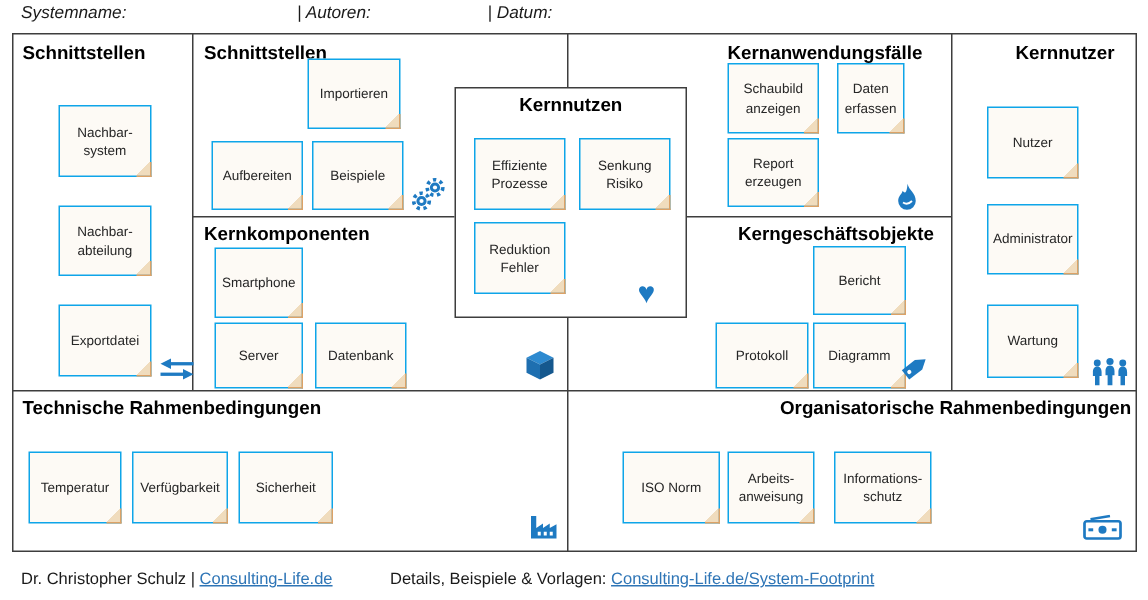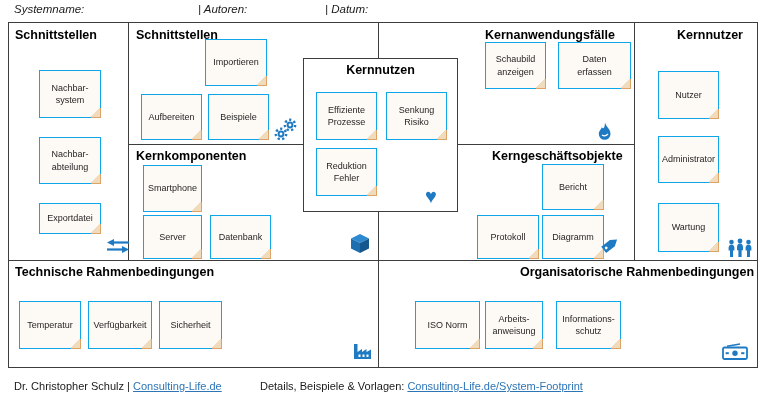--- a/index.html
+++ b/index.html
@@ -52,41 +52,43 @@
   <span class="title" style="left:492px;top:149px">Kerngeschäftsobjekte</span>
   <span class="title" style="left:677px;top:28px">Kernnutzer</span>
   <span class="title" style="left:303px;top:63px;width:155px;text-align:center;z-index:6">Kernnutzen</span>
   <span class="title" style="left:15px;top:265px">Technische Rahmenbedingungen</span>
   <span class="title" style="left:520px;top:265px">Organisatorische Rahmenbedingungen</span>
 
   <div class="note" style="left:39px;top:70px;width:62px;height:48px">Nachbar-
 system</div>
   <div class="note" style="left:39px;top:137px;width:62px;height:47px">Nachbar-
 abteilung</div>
-  <div class="note" style="left:39px;top:203px;width:62px;height:31px">Exportdatei</div>
+  <div class="note" style="left:39px;top:203px;width:62px;height:48px">Exportdatei</div>
 
   <div class="note" style="left:205px;top:39px;width:62px;height:47px">Importieren</div>
   <div class="note" style="left:141px;top:94px;width:61px;height:46px">Aufbereiten</div>
   <div class="note" style="left:208px;top:94px;width:61px;height:46px">Beispiele</div>
 
   <div class="note" style="left:143px;top:165px;width:59px;height:47px">Smartphone</div>
   <div class="note" style="left:143px;top:215px;width:59px;height:44px">Server</div>
   <div class="note" style="left:210px;top:215px;width:61px;height:44px">Datenbank</div>
 
   <div class="note" style="left:316px;top:92px;width:61px;height:48px;z-index:6">Effiziente
 Prozesse</div>
   <div class="note" style="left:386px;top:92px;width:61px;height:48px;z-index:6">Senkung
 Risiko</div>
   <div class="note" style="left:316px;top:148px;width:61px;height:48px;z-index:6">Reduktion
 Fehler</div>
 
   <div class="note" style="left:485px;top:42px;width:61px;height:47px">Schaubild
 anzeigen</div>
-  <div class="note" style="left:558px;top:42px;width:73px;height:47px">Daten
+  <div class="note" style="left:558px;top:42px;width:45px;height:47px">Daten
 erfassen</div>
+  <div class="note" style="left:485px;top:92px;width:61px;height:46px">Report
+erzeugen</div>
 
   <div class="note" style="left:542px;top:164px;width:62px;height:46px">Bericht</div>
   <div class="note" style="left:477px;top:215px;width:62px;height:44px">Protokoll</div>
   <div class="note" style="left:542px;top:215px;width:62px;height:44px">Diagramm</div>
 
   <div class="note" style="left:658px;top:71px;width:61px;height:48px">Nutzer</div>
   <div class="note" style="left:658px;top:136px;width:61px;height:47px">Administrator</div>
   <div class="note" style="left:658px;top:203px;width:61px;height:49px">Wartung</div>
 
   <div class="note" style="left:19px;top:301px;width:62px;height:48px">Temperatur</div>

